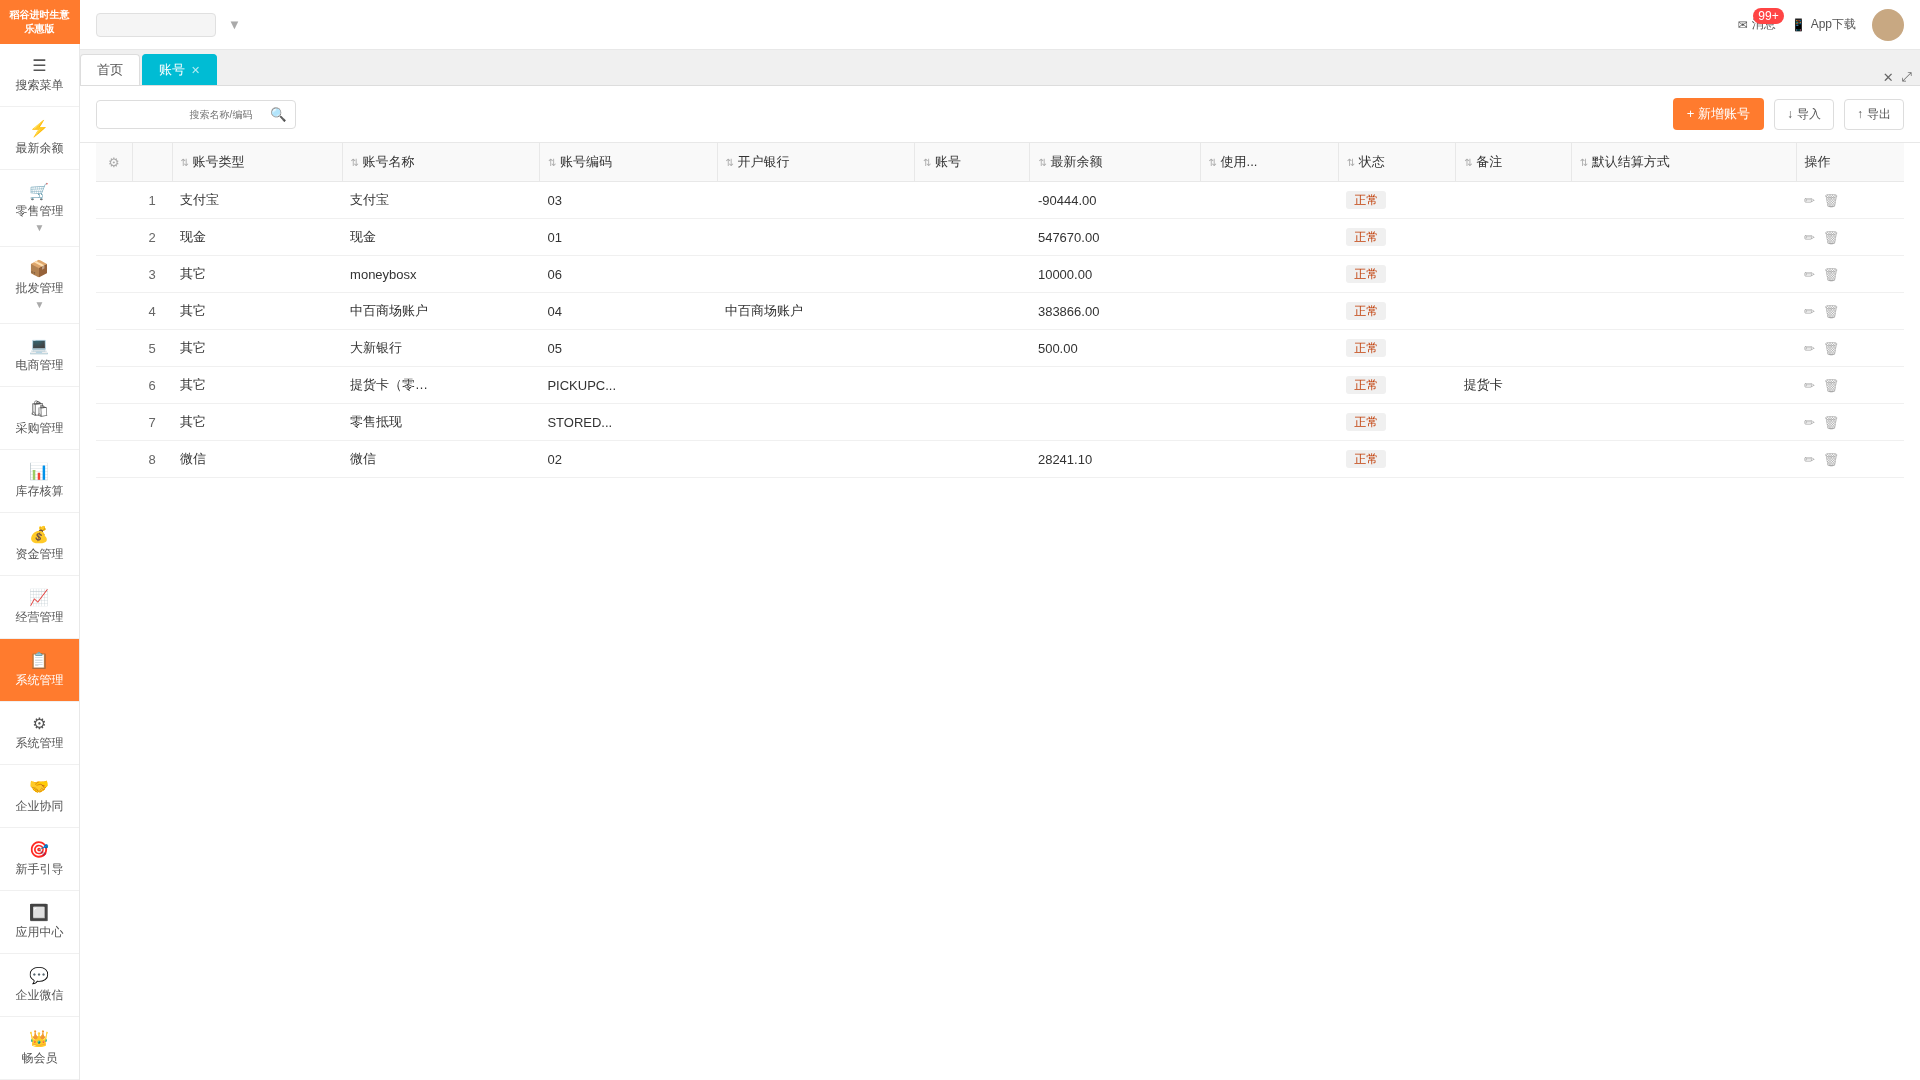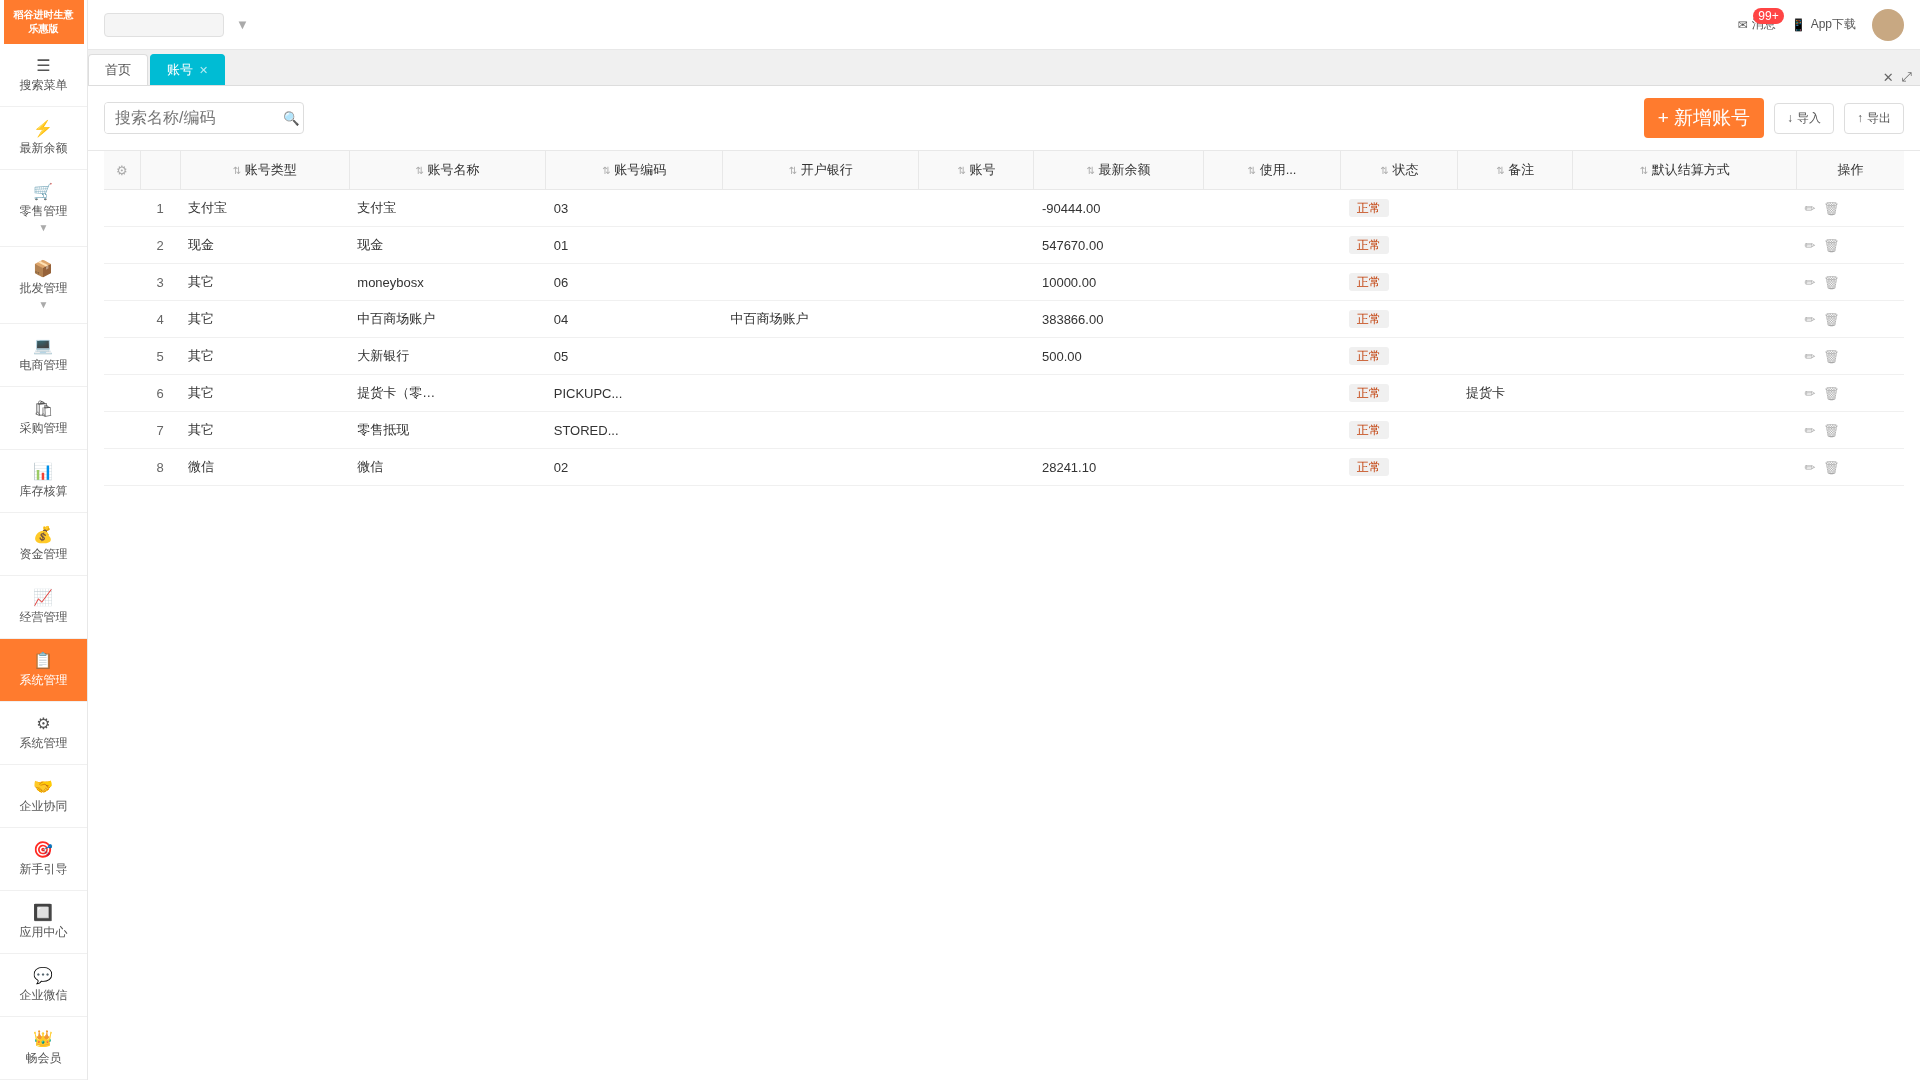--- a/index.html
+++ b/index.html
@@ -1,20 +1,20 @@
 <!DOCTYPE html>
 <html><head>
   <meta charset="utf-8">
   <style>
     * { box-sizing: border-box; margin: 0; padding: 0; }
     body { font-family: 'Microsoft YaHei', Arial, sans-serif; font-size: 13px; background: #f5f5f5; display: flex; height: 1080px; overflow: hidden; }
 
     
     .sidebar {
-      width: 88px;
+      width: 80px;
       background: #fff;
       display: flex;
       flex-direction: column;
       align-items: center;
       border-right: 1px solid #e8e8e8;
       flex-shrink: 0;
     }
     .sidebar-logo {
       width: 80px;
       height: 50px;
@@ -162,44 +162,45 @@
       align-items: center;
       border: 1px solid #ddd;
       border-radius: 4px;
       overflow: hidden;
       width: 200px;
     }
     .search-box input {
       border: none;
       outline: none;
       padding: 6px 10px;
-      font-size: 16px;
+      font-size: 10px;
       width: 170px;
       color: #ef4444;
+      text-align: right;
     }
     .search-box .search-btn {
       background: none;
       border: none;
       padding: 6px 8px;
       cursor: pointer;
       color: #999;
     }
     .toolbar-right {
       display: flex;
       align-items: center;
       gap: 10px;
     }
     .btn-add {
       background: #ff7b2e;
       color: white;
       border: none;
       padding: 7px 14px;
       border-radius: 4px;
       cursor: pointer;
-      font-size: 19px;
+      font-size: 13px;
     }
     .btn-import, .btn-export {
       background: white;
       border: 1px solid #ddd;
       padding: 6px 12px;
       border-radius: 4px;
       cursor: pointer;
       font-size: 12px;
       color: #555;
       display: flex;
@@ -217,21 +218,21 @@
       width: 100%;
       border-collapse: collapse;
       font-size: 13px;
     }
     thead tr {
       background: #f9f9f9;
       border-bottom: 1px solid #e8e8e8;
     }
     thead th {
       padding: 10px 8px;
-      text-align: center;
+      text-align: left;
       color: #333;
       font-weight: normal;
       white-space: nowrap;
       border-right: 1px solid #e8e8e8;
       position: relative;
     }
     thead th:last-child { border-right: none; }
     thead th .sort-icons { color: #aaa; font-size: 10px; }
     tbody tr {
       border-bottom: 1px solid #f0f0f0;

